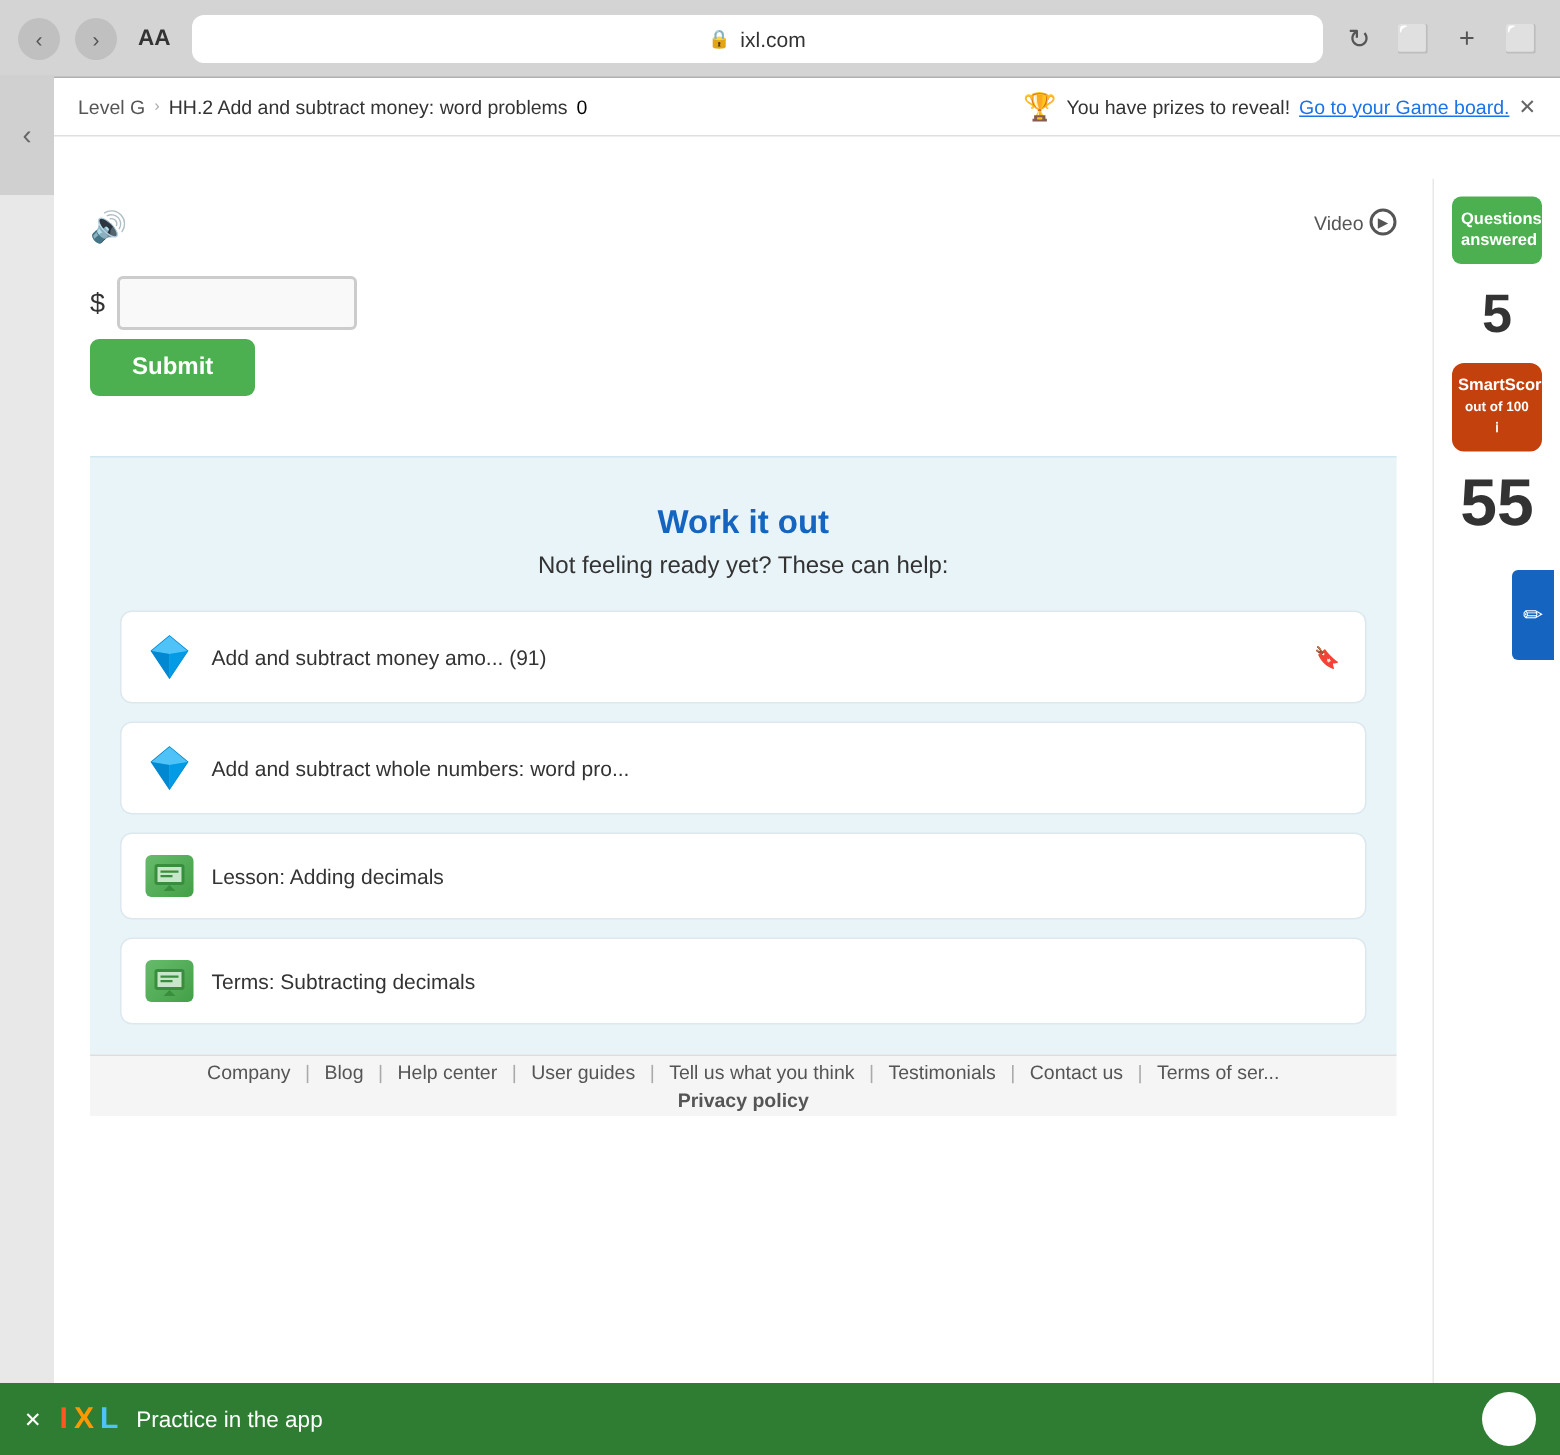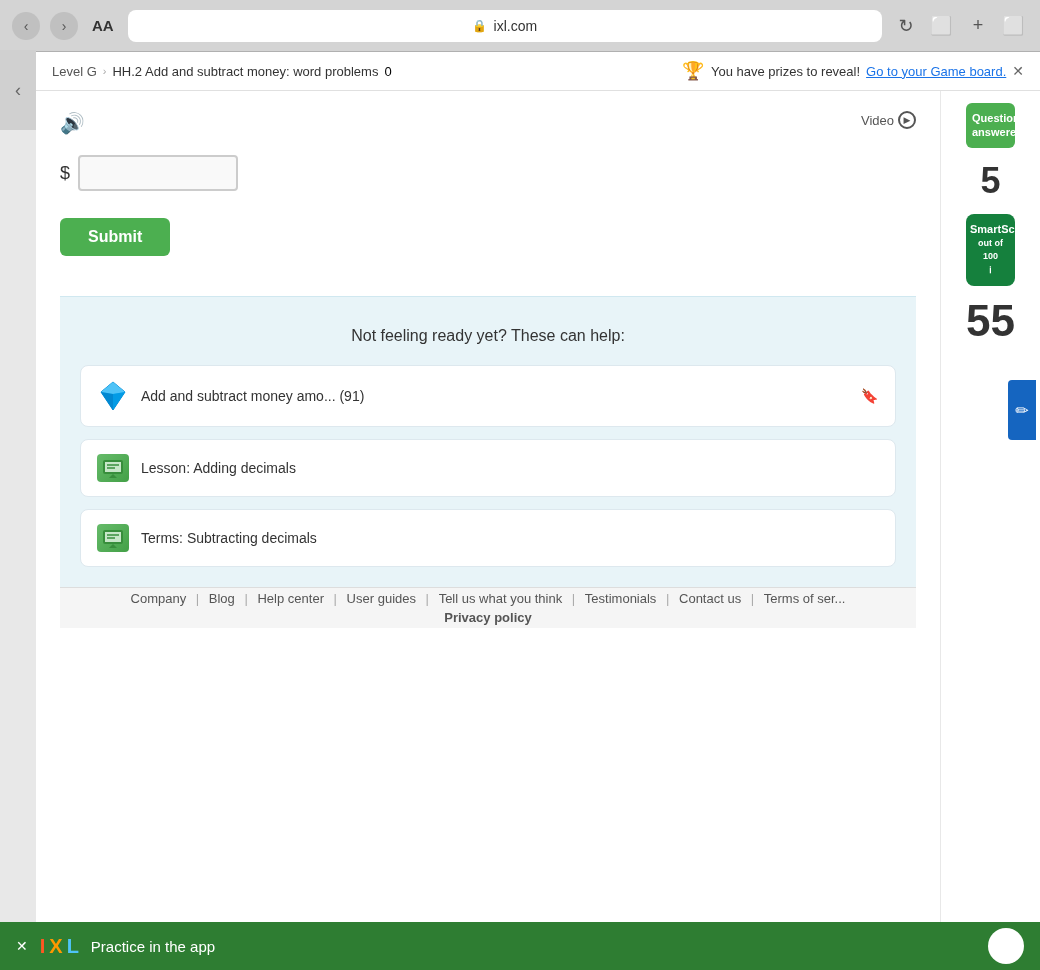--- a/index.html
+++ b/index.html
@@ -68,20 +68,21 @@
     }
 
     
     .main-wrapper {
       position: absolute;
       left: 36px; top: 52px;
       right: 0; bottom: 0;
       display: flex;
       flex-direction: column;
       background: white;
+      gap: 28px;
     }
 
     
     .breadcrumb-bar {
       background: white;
       padding: 8px 16px;
       display: flex; align-items: center; gap: 6px;
       font-size: 13px;
       border-bottom: 1px solid #e0e0e0;
       flex-shrink: 0;
@@ -152,36 +153,36 @@
       width: 160px;
       height: 36px;
       border: 2px solid #ccc;
       border-radius: 4px;
       background: #f9f9f9;
       font-size: 15px;
       padding: 0 8px;
     }
 
     .submit-btn {
-      margin-top: 27px;
+      margin-top: 6px;
       background: #4caf50;
       color: white;
       border: none;
       border-radius: 6px;
       padding: 10px 28px;
       font-size: 16px;
       font-weight: bold;
       cursor: pointer;
     }
 
     
     .score-sidebar {
-      width: 100px;
-      background: white;
-      padding: 12px 25px;
+      width: 85px;
+      background: white;
+      padding: 12px 12px;
       text-align: center;
       border-left: 1px solid #e8e8e8;
       flex-shrink: 0;
     }
     .questions-answered-badge {
       background: #4caf50;
       color: white;
       border-radius: 6px;
       padding: 8px 6px;
       font-size: 11px;
@@ -189,21 +190,21 @@
       line-height: 1.3;
       margin-bottom: 12px;
     }
     .questions-number {
       font-size: 36px;
       font-weight: bold;
       color: #333;
       margin-bottom: 12px;
     }
     .smart-score-badge {
-      background: #15803d;
+      background: #c2410c;
       color: white;
       border-radius: 8px;
       padding: 8px 4px;
       font-size: 11px;
       font-weight: bold;
       line-height: 1.4;
       margin-bottom: 10px;
     }
     .smart-score-number {
       font-size: 44px;
@@ -367,37 +368,49 @@
       <div class="answer-row">
         <span class="dollar-sign">$</span>
         <input class="answer-input" type="text" style="">
       </div>
 
       <button class="submit-btn">Submit</button>
 
       
       <div style="margin-top: 40px;">
         <div class="work-section">
+          <div class="work-title">Work it out</div>
           <div class="work-subtitle">Not feeling ready yet? These can help:</div>
 
           <div class="help-cards">
 
             <div class="help-card">
               <div class="diamond-icon">
                 <svg class="diamond-svg" viewBox="0 0 32 32" xmlns="http://www.w3.org/2000/svg">
                   <polygon points="16,2 28,12 16,30 4,12" fill="#29b6f6" stroke="#0288d1" stroke-width="1"></polygon>
                   <polygon points="16,2 28,12 16,14 4,12" fill="#4fc3f7"></polygon>
                   <polygon points="4,12 16,14 16,30" fill="#0288d1"></polygon>
                   <polygon points="28,12 16,14 16,30" fill="#039be5"></polygon>
                 </svg>
               </div>
               <span>Add and subtract money amo... (91)</span>
               <span style="margin-left:auto; color:#333; font-size:14px;">🔖</span>
             </div>
 
+            <div class="help-card">
+              <div class="diamond-icon">
+                <svg class="diamond-svg" viewBox="0 0 32 32" xmlns="http://www.w3.org/2000/svg">
+                  <polygon points="16,2 28,12 16,30 4,12" fill="#29b6f6" stroke="#0288d1" stroke-width="1"></polygon>
+                  <polygon points="16,2 28,12 16,14 4,12" fill="#4fc3f7"></polygon>
+                  <polygon points="4,12 16,14 16,30" fill="#0288d1"></polygon>
+                  <polygon points="28,12 16,14 16,30" fill="#039be5"></polygon>
+                </svg>
+              </div>
+              <span>Add and subtract whole numbers: word pro...</span>
+            </div>
 
             <div class="help-card">
               <div class="lesson-icon">
                 <svg width="24" height="20" viewBox="0 0 24 20">
                   <rect x="2" y="2" width="20" height="14" rx="2" fill="#388e3c"></rect>
                   <rect x="4" y="4" width="16" height="10" fill="#c8e6c9"></rect>
                   <line x1="6" y1="7" x2="18" y2="7" stroke="#388e3c" stroke-width="1.5"></line>
                   <line x1="6" y1="10" x2="14" y2="10" stroke="#388e3c" stroke-width="1.5"></line>
                   <polygon points="12,16 8,20 16,20" fill="#388e3c"></polygon>
                 </svg>

